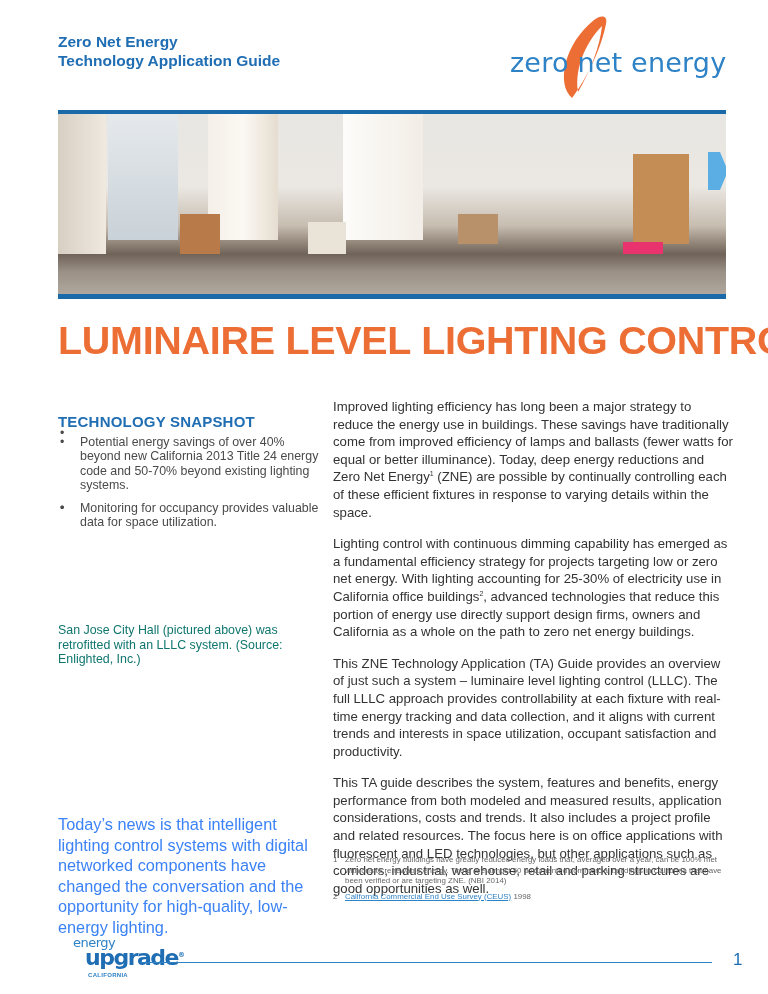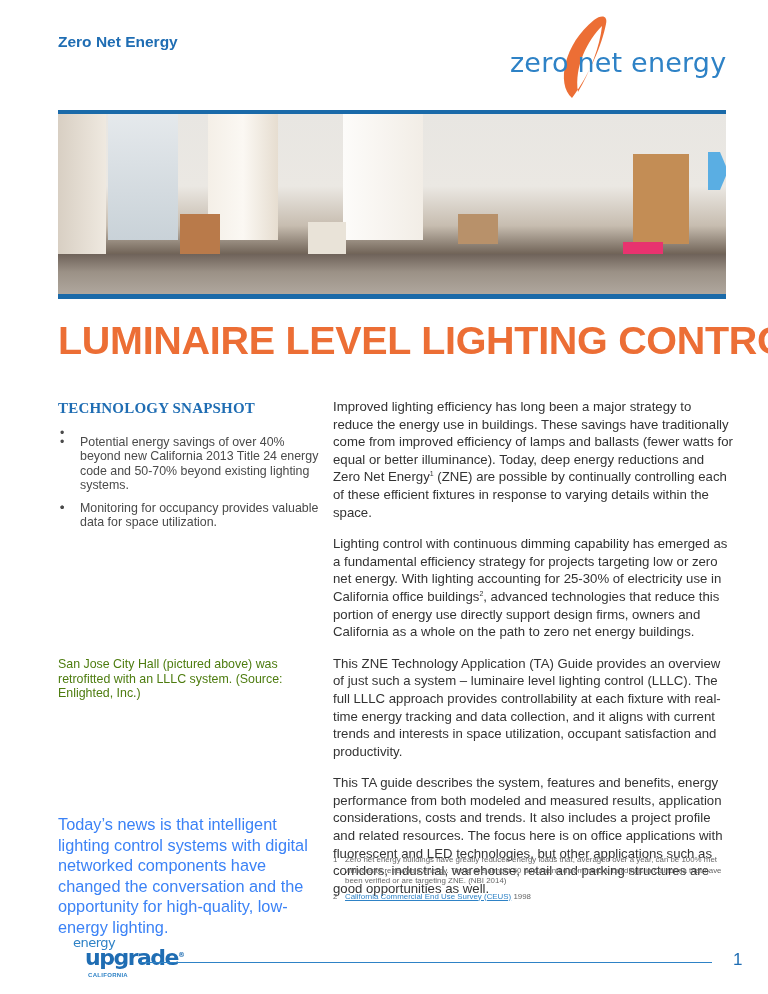--- a/index.html
+++ b/index.html
@@ -10,26 +10,26 @@
   .logo-zne { position: absolute; left: 498px; top: 14px; width: 240px; height: 86px; }
   .logo-zne .word { position: absolute; left: 12px; top: 33px; font-size: 27px; color: #2e82c6; letter-spacing: 0.2px; font-family: "DejaVu Sans", sans-serif; font-weight: normal; }
   .logo-zne svg { position: absolute; left: 0; top: 0; }
 
   .hero { position: absolute; left: 58px; top: 110px; width: 668px; height: 189px; border-top: 4px solid #1a6aa9; border-bottom: 5px solid #1a6aa9; overflow: hidden;
           background: linear-gradient(180deg, #e8e6e2 0%, #ebe8e3 40%, #c7bdb0 62%, #6f6256 78%, #8d8277 100%); }
   .hero .col { position: absolute; top: 0; height: 100%; }
 
   .main-title { position: absolute; left: 58px; top: 318px; color: #ec6e35; font-weight: bold; font-size: 39.5px; letter-spacing: -0.3px; line-height: 44px; white-space: nowrap; }
 
-  .snapshot-head { position: absolute; left: 58px; top: 400px; color: #1f6db3; font-size: 15px; letter-spacing: 0.2px; font-family: Liberation Serif, serif; }
+  .snapshot-head { position: absolute; left: 58px; top: 413px; color: #1f6db3; font-size: 15px; letter-spacing: 0.2px; }
   .snapshot-list { position: absolute; left: 58px; top: 426px; width: 262px; list-style: none; }
   .snapshot-list li { position: relative; padding-left: 22px; font-size: 12.4px; line-height: 14.3px; color: #4a4a4a; margin-bottom: 9px; }
   .snapshot-list li .bullet { position: absolute; left: 2px; top: 0; }
 
-  .caption { position: absolute; left: 58px; top: 657px; width: 262px; font-size: 12.4px; line-height: 14.5px; color: #4d7c0f; }
+  .caption { position: absolute; left: 58px; top: 623px; width: 262px; font-size: 12.4px; line-height: 14.5px; color: #0f766e; }
   .pull-quote { position: absolute; left: 58px; top: 814px; width: 270px; font-size: 16.3px; line-height: 20.5px; color: #3b82f6; }
 
   .body-col { position: absolute; left: 333px; top: 398px; width: 400px; }
   .body-col p { font-size: 13.2px; line-height: 17.6px; color: #333333; margin-bottom: 14px; }
   .body-col sup { font-size: 7px; vertical-align: super; line-height: 0; }
 
   .footnotes { position: absolute; left: 333px; top: 855px; width: 400px; font-size: 7.9px; line-height: 10.5px; color: #666666; }
   .footnotes .fn { display: flex; margin-bottom: 5px; }
   .footnotes .num { width: 12px; flex: none; }
   .footnotes a { color: #2e82c6; text-decoration: underline; }
@@ -41,20 +41,21 @@
   .eu-logo .ca { position: absolute; left: 30px; top: 37px; font-size: 6px; color: #2e82c6; letter-spacing: 0.3px; font-weight: bold; }
 
   .footer-rule { position: absolute; left: 140px; top: 962px; width: 572px; height: 1px; background: #2e82c6; }
   .page-num { position: absolute; left: 733px; top: 950px; font-size: 17px; color: #1f6db3; }
 </style>
 </head>
 <body>
 
 <div class="header-title">
   <div>Zero Net Energy</div>
+  <div>Technology Application Guide</div>
 </div>
 
 <div class="logo-zne">
   <svg width="240" height="86" viewBox="0 0 240 86">
     <path d="M74 84 C 58 70, 66 30, 96 6 C 104 0, 110 2, 108 10 C 104 30, 92 60, 74 84 Z M 80 78 C 92 58, 102 32, 104 12 C 90 26, 76 52, 80 78 Z" fill="#ec6e35" fill-rule="evenodd"></path>
   </svg>
   <span class="word">zero net energy</span>
 </div>
 
 <div class="hero">

